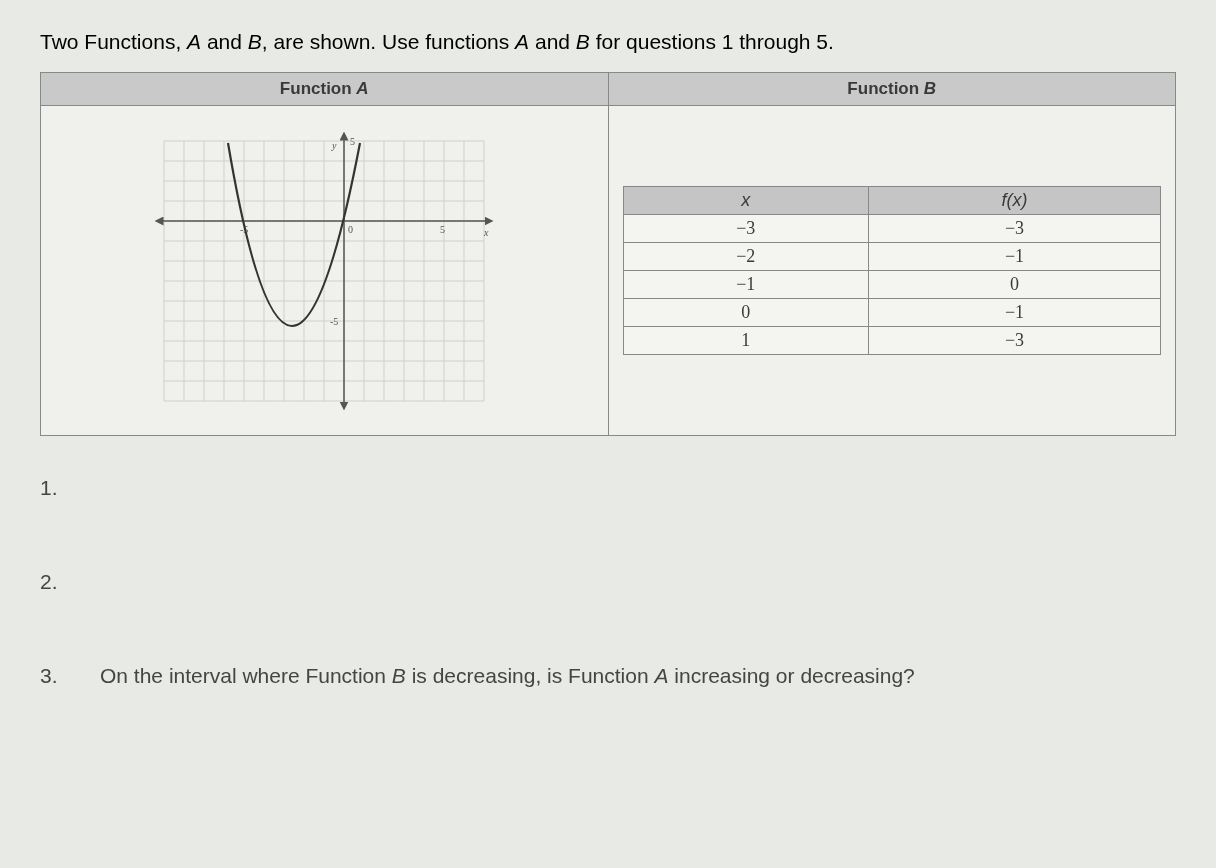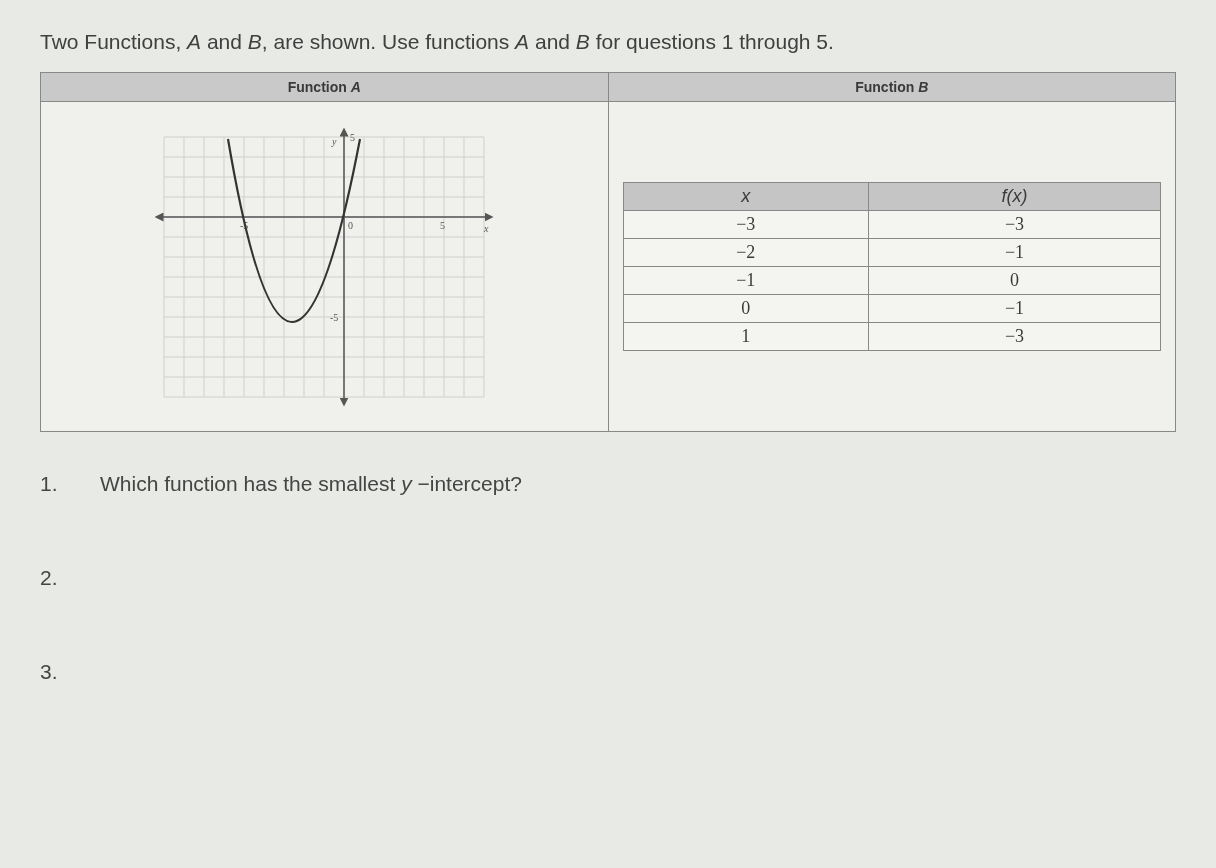--- a/index.html
+++ b/index.html
@@ -8,33 +8,33 @@
     padding: 30px 40px;
     font-family: Verdana, Geneva, sans-serif;
     background: #e8eae5;
     color: #3a3a3a;
     width: 1216px;
     height: 868px;
   }
   .intro {
     font-size: 21px;
     margin-bottom: 18px;
-    color: #404040;
+    color: #000000;
   }
   .intro .ital { font-style: italic; }
   .main-table {
     border-collapse: collapse;
     width: 100%;
     border: 1px solid #888;
   }
   .main-table th {
     background: #c9c9c9;
     border: 1px solid #888;
     font-weight: bold;
-    font-size: 14px;
+    font-size: 17px;
     padding: 6px;
     text-align: center;
   }
   .main-table th .ital { font-style: italic; }
   .main-table td.cell {
     border: 1px solid #888;
     vertical-align: middle;
     padding: 14px;
     width: 50%;
     background: #f0f1ed;
@@ -192,23 +192,23 @@
       </tbody>
           </table>
     </td>
   </tr>
 </tbody>
   </table>
 
 <div class="questions">
   <div class="q">
     <div class="q-num">1.</div>
-    <div class="q-text">
-      <span>Which function has the smallest </span><span class="ital">y</span><span> −intercept?</span>
-    </div>
   </div>
   <div class="q">
     <div class="q-num">2.</div>
   </div>
   <div class="q" style="margin-bottom:0">
     <div class="q-num">3.</div>
+    <div class="q-text">
+      <span>On the interval where Function </span><span class="ital">B</span><span> is decreasing, is Function </span><span class="ital">A</span><span> increasing or decreasing?</span>
+    </div>
   </div>
 </div>
 
 </body></html>

